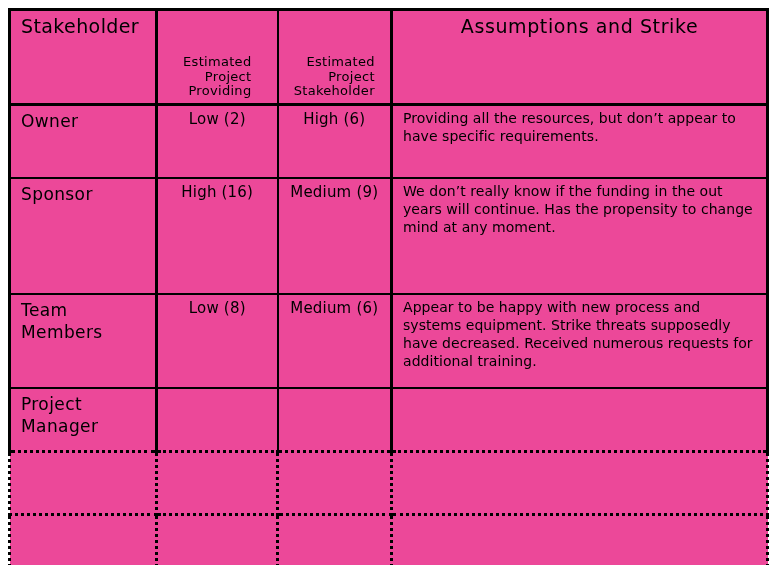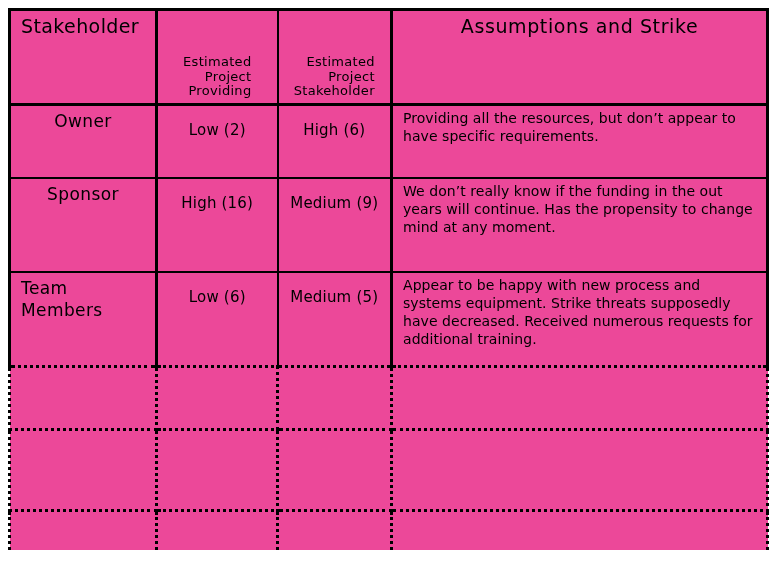--- a/index.html
+++ b/index.html
@@ -57,38 +57,38 @@
   .dotted-cell {
     border-left: 3px dotted #000;
     border-right: 3px dotted #000;
     border-top: 3px dotted #000;
     border-bottom: 3px dotted #000;
   }
 
   
   .r-head     { height: 48px; }
   .r-owner    { height: 74px; }
-  .r-sponsor  { height: 94px; }
+  .r-sponsor  { height: 116px; }
   .r-team     { height: 94px; }
   .r-pm       { height: 63px; }
   .r-blank-1  { height: 63px; }
   .r-blank-2  { height: 81px; }
   .r-blank-3  { height: 40px; }
 
   
   .cell-pad {
     box-sizing: border-box;
     height: 100%;
     display: flex;
     padding: 4px 10px;
   }
   .cc-head-left   { align-items: center; justify-content: flex-start; }
   .cc-head-center { align-items: center; justify-content: center; }
-  .cc-left        { align-items: center; justify-content: center; }
-  .cc-center      { align-items: center; justify-content: center; margin-top: 11px; }
+  .cc-left        { align-items: center; justify-content: flex-start; }
+  .cc-center      { align-items: center; justify-content: center; }
   .cc-top-left    { align-items: center; justify-content: flex-end; }
 
   
   .th-main {
     font-size: 19px;
     letter-spacing: 0.4px;
     white-space: nowrap;
   }
   .th-stacked {
     font-size: 13px;
@@ -208,35 +208,57 @@
     </tr>
 
     <tr class="r-team">
       <td class="solid-cell row-inner">
         <div class="cell-pad cc-left">
           <span class="td-name">Team Members</span>
         </div>
       </td>
       <td class="solid-cell row-inner inner-v">
         <div class="cell-pad cc-center">
-          <span class="td-rating">Low (6)</span>
-        </div>
-      </td>
-      <td class="solid-cell row-inner inner-v">
-        <div class="cell-pad cc-center">
-          <span class="td-rating">Medium (5)</span>
+          <span class="td-rating">Low (8)</span>
+        </div>
+      </td>
+      <td class="solid-cell row-inner inner-v">
+        <div class="cell-pad cc-center">
+          <span class="td-rating">Medium (6)</span>
         </div>
       </td>
       <td class="solid-cell row-inner">
         <div class="cell-pad cc-top-left">
           <span class="td-notes">Appear to be happy with new process and systems equipment. Strike threats supposedly have decreased. Received numerous requests for additional training.</span>
         </div>
       </td>
     </tr>
 
+    <tr class="r-pm">
+      <td class="solid-cell row-inner" style="border-bottom: 3px dotted #000;">
+        <div class="cell-pad cc-left">
+          <span class="td-name">Project Manager</span>
+        </div>
+      </td>
+      <td class="solid-cell row-inner inner-v" style="border-bottom: 3px dotted #000;">
+        <div class="cell-pad cc-center">
+          <span class="td-rating"></span>
+        </div>
+      </td>
+      <td class="solid-cell row-inner inner-v" style="border-bottom: 3px dotted #000;">
+        <div class="cell-pad cc-center">
+          <span class="td-rating"></span>
+        </div>
+      </td>
+      <td class="solid-cell row-inner" style="border-bottom: 3px dotted #000;">
+        <div class="cell-pad cc-top-left">
+          <span class="td-notes"></span>
+        </div>
+      </td>
+    </tr>
 
     <tr class="r-blank-1">
       <td class="dotted-cell">
         <div class="cell-pad cc-left">
           <span class="td-name"></span>
         </div>
       </td>
       <td class="dotted-cell">
         <div class="cell-pad cc-center">
           <span class="td-rating"></span>

